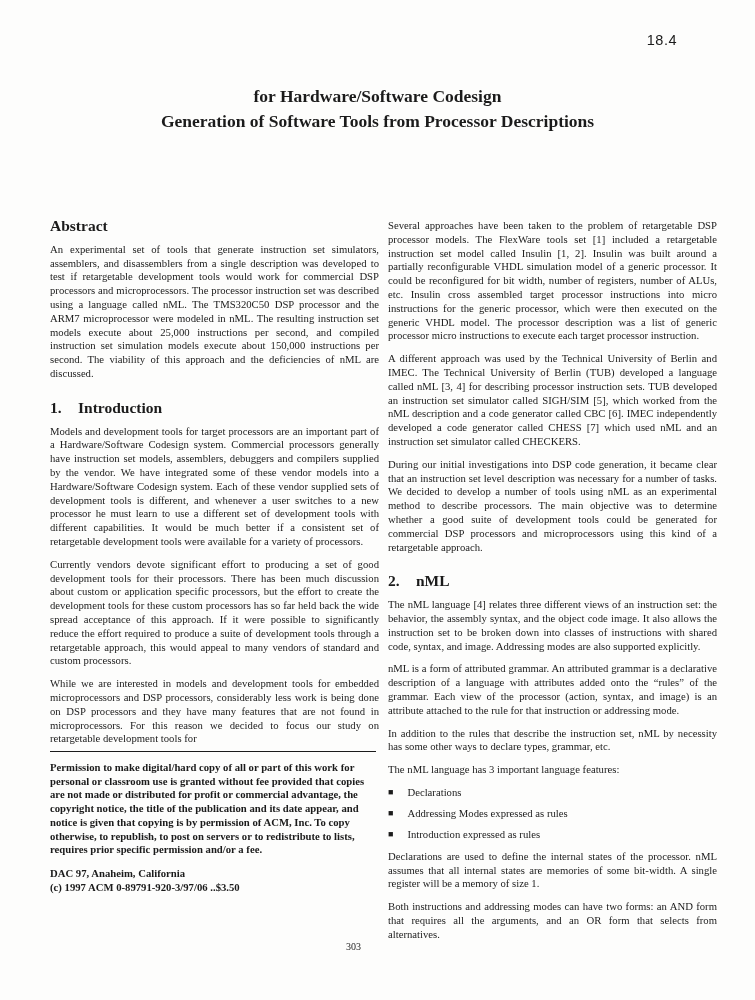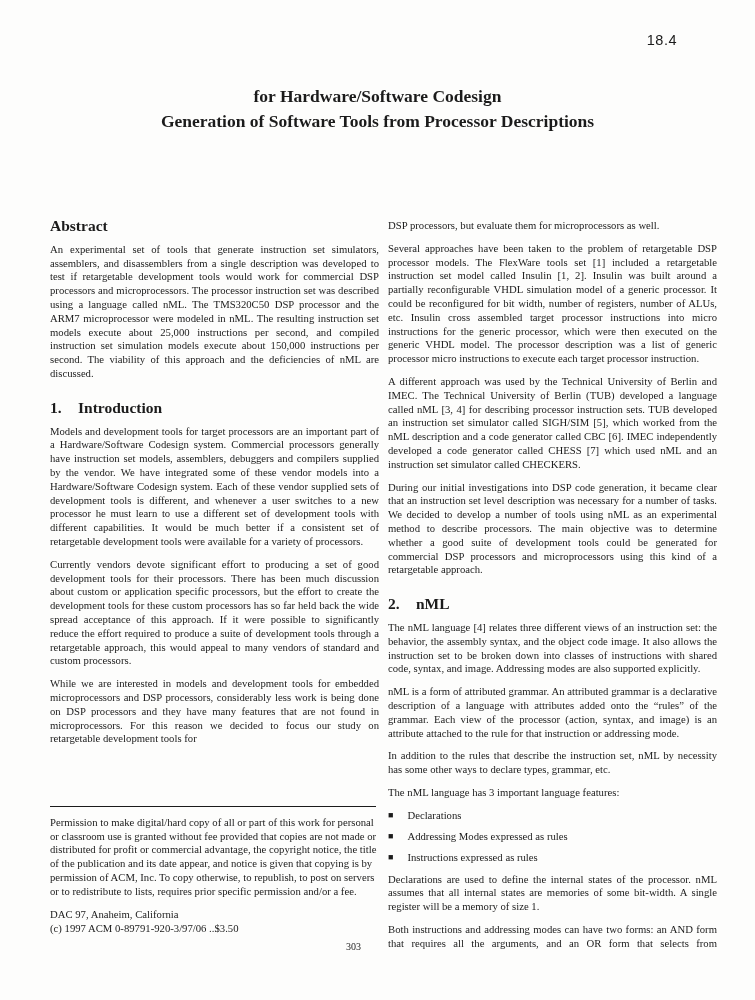--- a/index.html
+++ b/index.html
@@ -57,24 +57,25 @@
   }
   .bullet-icon {
     font-size: 9px;
     margin-right: 14px;
     position: relative;
     top: -1px;
   }
   .footnote {
     position: absolute;
     left: 50px;
-    top: 806px;
+    top: 751px;
     width: 329px;
     font-size: 10.7px;
     line-height: 13.7px;
+    font-weight: bold;
   }
   .fn-rule {
     border: none;
     border-top: 1.6px solid #1b1b1b;
     width: 326px;
     margin: 0 0 9px 0;
   }
   .footnote p { margin: 0 0 9px 0; }
   .fn-line { line-height: 14px; }
   .page-number {
@@ -104,21 +105,20 @@
 
     <h2 class="sec-h">
       <span class="secnum">1.</span><span>Introduction</span>
     </h2>
     <p>Models and development tools for target processors are an important part of a Hardware/Software Codesign system. Commercial processors generally have instruction set models, assemblers, debuggers and compilers supplied by the vendor. We have integrated some of these vendor models into a Hardware/Software Codesign system. Each of these vendor supplied sets of development tools is different, and whenever a user switches to a new processor he must learn to use a different set of development tools with different capabilities. It would be much better if a consistent set of retargetable development tools were available for a variety of processors.</p>
     <p>Currently vendors devote significant effort to producing a set of good development tools for their processors. There has been much discussion about custom or application specific processors, but the effort to create the development tools for these custom processors has so far held back the wide spread acceptance of this approach. If it were possible to significantly reduce the effort required to produce a suite of development tools through a retargetable approach, this would appeal to many vendors of standard and custom processors.</p>
     <p>While we are interested in models and development tools for embedded microprocessors and DSP processors, considerably less work is being done on DSP processors and they have many features that are not found in microprocessors. For this reason we decided to focus our study on retargetable development tools for</p>
   </div>
 
   <div class="col col-right">
-    <p>DSP processors, but evaluate them for microprocessors as well.</p>
     <p>Several approaches have been taken to the problem of retargetable DSP processor models. The FlexWare tools set [1] included a retargetable instruction set model called Insulin [1, 2]. Insulin was built around a partially reconfigurable VHDL simulation model of a generic processor. It could be reconfigured for bit width, number of registers, number of ALUs, etc. Insulin cross assembled target processor instructions into micro instructions for the generic processor, which were then executed on the generic VHDL model. The processor description was a list of generic processor micro instructions to execute each target processor instruction.</p>
     <p>A different approach was used by the Technical University of Berlin and IMEC. The Technical University of Berlin (TUB) developed a language called nML [3, 4] for describing processor instruction sets. TUB developed an instruction set simulator called SIGH/SIM [5], which worked from the nML description and a code generator called CBC [6]. IMEC independently developed a code generator called CHESS [7] which used nML and an instruction set simulator called CHECKERS.</p>
     <p>During our initial investigations into DSP code generation, it became clear that an instruction set level description was necessary for a number of tasks. We decided to develop a number of tools using nML as an experimental method to describe processors. The main objective was to determine whether a good suite of development tools could be generated for commercial DSP processors and microprocessors using this kind of a retargetable approach.</p>
 
     <h2 class="sec-h">
       <span class="secnum">2.</span><span>nML</span>
     </h2>
     <p>The nML language [4] relates three different views of an instruction set: the behavior, the assembly syntax, and the object code image. It also allows the instruction set to be broken down into classes of instructions with shared code, syntax, and image. Addressing modes are also supported explicitly.</p>
     <p>nML is a form of attributed grammar. An attributed grammar is a declarative description of a language with attributes added onto the “rules” of the grammar. Each view of the processor (action, syntax, and image) is an attribute attached to the rule for that instruction or addressing mode.</p>
     <p>In addition to the rules that describe the instruction set, nML by necessity has some other ways to declare types, grammar, etc.</p>
@@ -127,21 +127,21 @@
     <div class="bullet-row">
       <span class="bullet-icon">■</span>
       <span>Declarations</span>
     </div>
     <div class="bullet-row">
       <span class="bullet-icon">■</span>
       <span>Addressing Modes expressed as rules</span>
     </div>
     <div class="bullet-row">
       <span class="bullet-icon">■</span>
-      <span>Instructions expressed as rules</span>
+      <span>Introduction expressed as rules</span>
     </div>
 
     <p>Declarations are used to define the internal states of the processor. nML assumes that all internal states are memories of some bit-width. A single register will be a memory of size 1.</p>
     <p>Both instructions and addressing modes can have two forms: an AND form that requires all the arguments, and an OR form that selects from alternatives.</p>
   </div>
 
   <div class="footnote">
     <div class="fn-rule"></div>
     <p>Permission to make digital/hard copy of all or part of this work for personal or classroom use is granted without fee provided that copies are not made or distributed for profit or commercial advantage, the copyright notice, the title of the publication and its date appear, and notice is given that copying is by permission of ACM, Inc. To copy otherwise, to republish, to post on servers or to redistribute to lists, requires prior specific permission and/or a fee.</p>
     <div class="fn-line">DAC 97, Anaheim, California</div>

